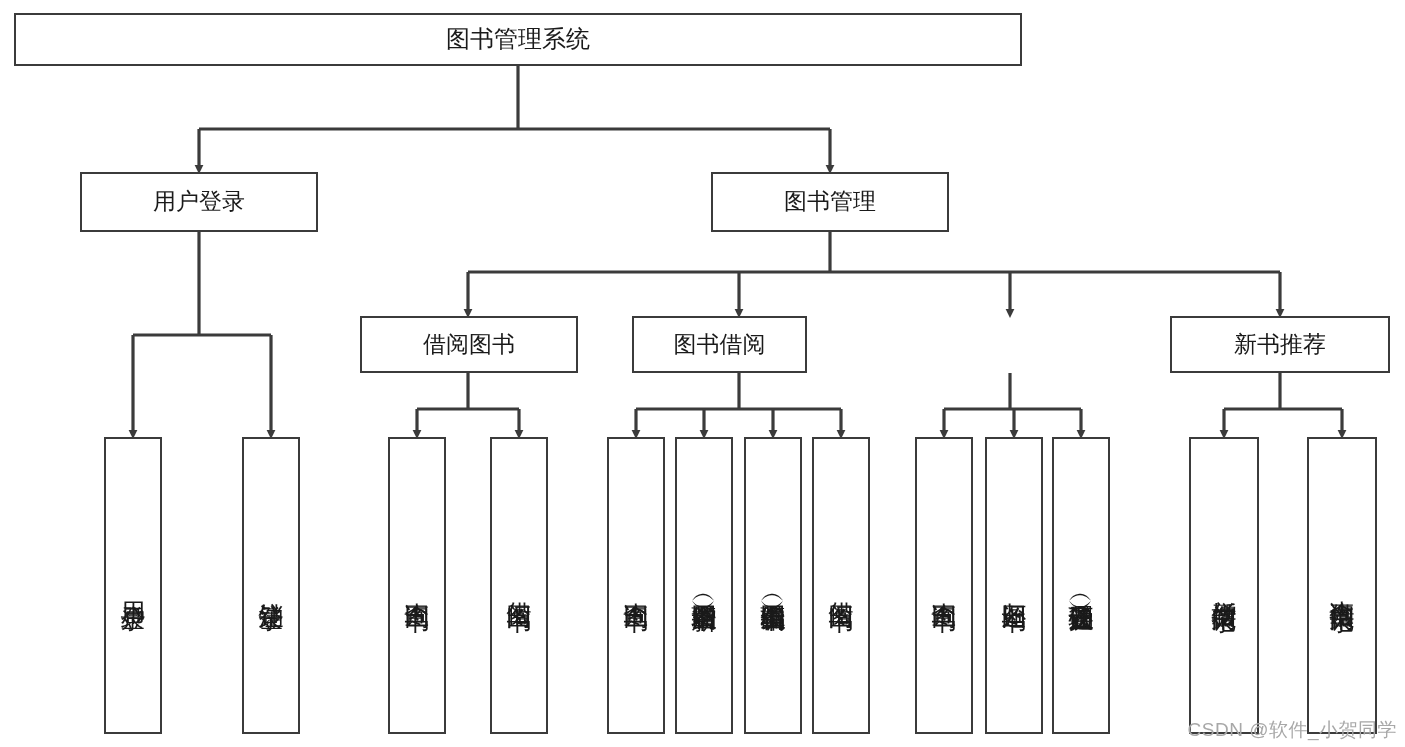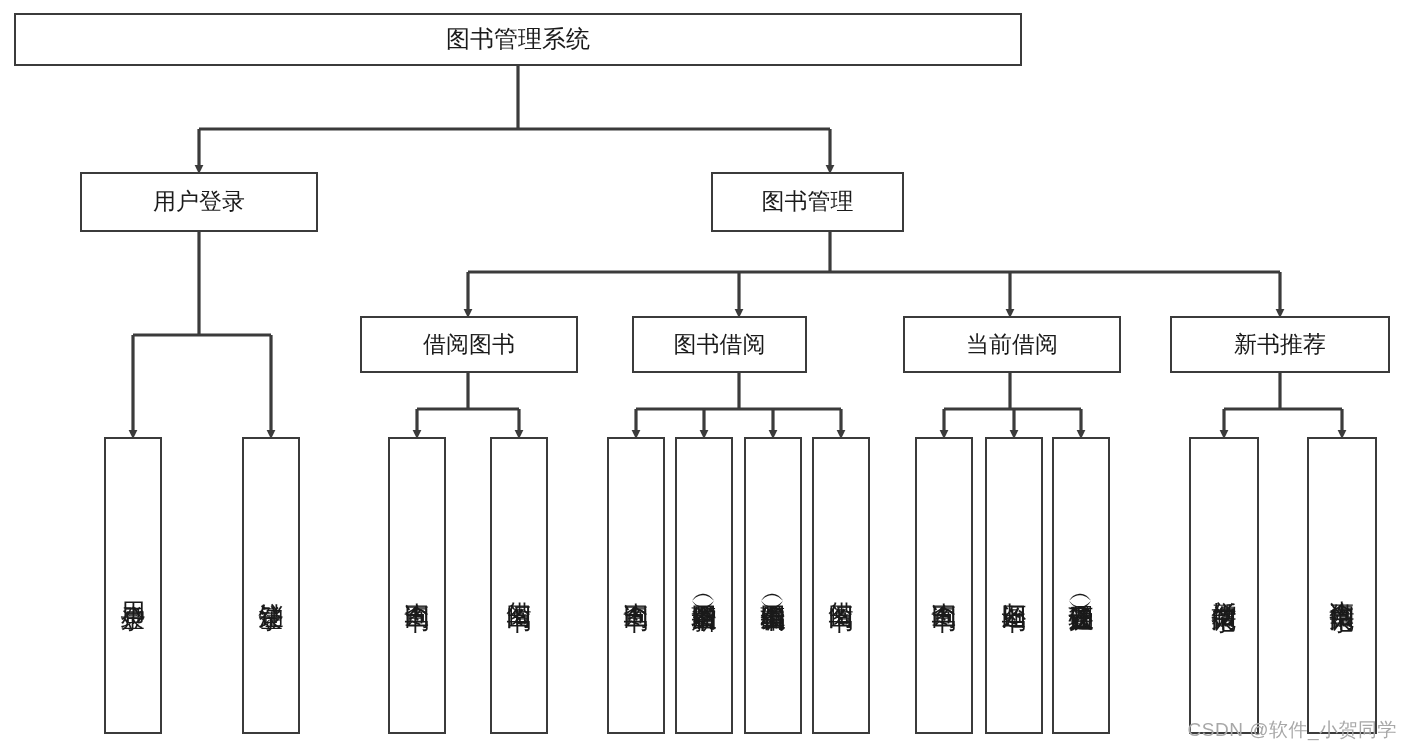--- a/index.html
+++ b/index.html
@@ -132,33 +132,30 @@
     </g>
   </svg>
 
   <div class="node horiz root" style="left:14px; top:13px; width:1008px; height:53px;">
     <span class="lbl">图书管理系统</span>
   </div>
 
   <div class="node horiz" style="left:80px; top:172px; width:238px; height:60px;">
     <span class="lbl">用户登录</span>
   </div>
-  <div class="node horiz" style="left:711px; top:172px; width:193px; height:60px;">
+  <div class="node horiz" style="left:711px; top:172px; width:238px; height:60px;">
     <span class="lbl">图书管理</span>
   </div>
 
   <div class="node horiz" style="left:360px; top:316px; width:218px; height:57px;">
     <span class="lbl">借阅图书</span>
   </div>
   <div class="node horiz" style="left:632px; top:316px; width:175px; height:57px;">
     <span class="lbl">图书借阅</span>
   </div>
-  <div class="node horiz" style="left:903px; top:316px; width:218px; height:57px;">
-    <span class="lbl">当前借阅</span>
-  </div>
   <div class="node horiz" style="left:1170px; top:316px; width:220px; height:57px;">
     <span class="lbl">新书推荐</span>
   </div>
 
   <div class="node vert" style="left:104px; top:437px; width:58px; height:297px;">
     <span class="lbl">用户登录</span>
   </div>
   <div class="node vert" style="left:242px; top:437px; width:58px; height:297px;">
     <span class="lbl">注销登录</span>
   </div>

